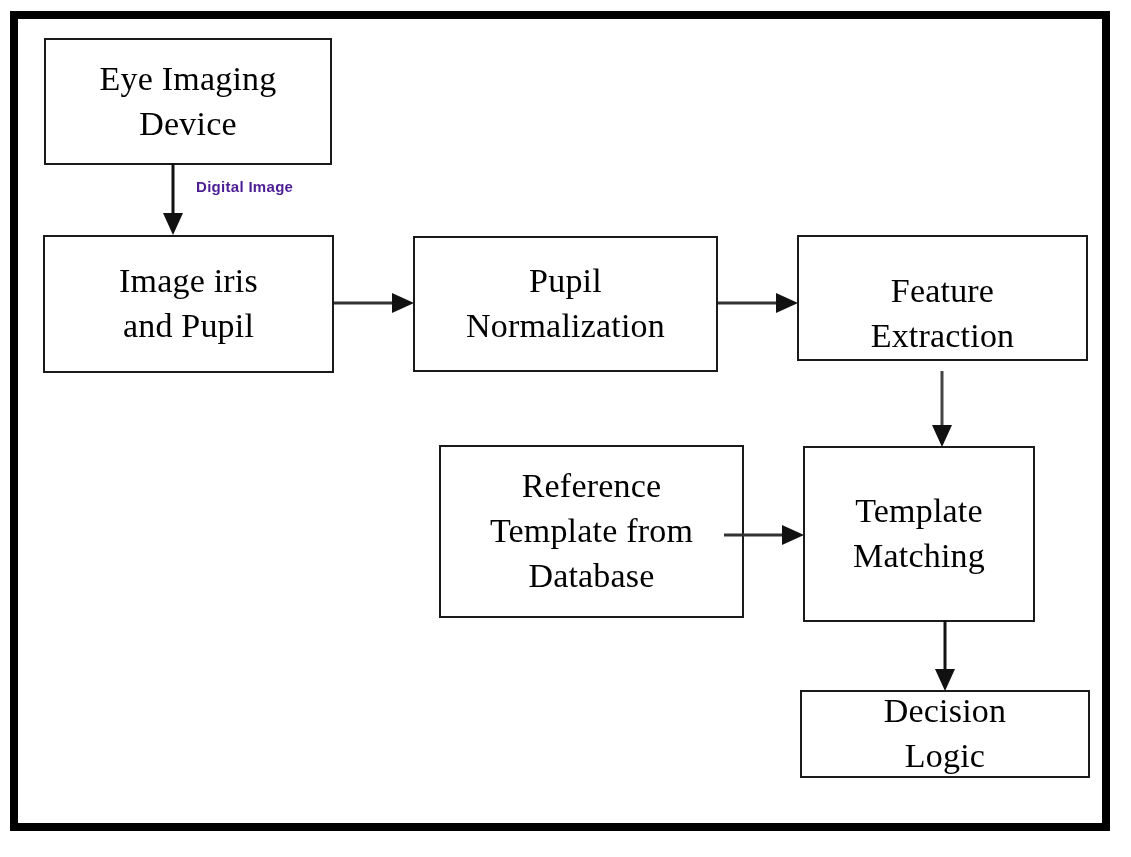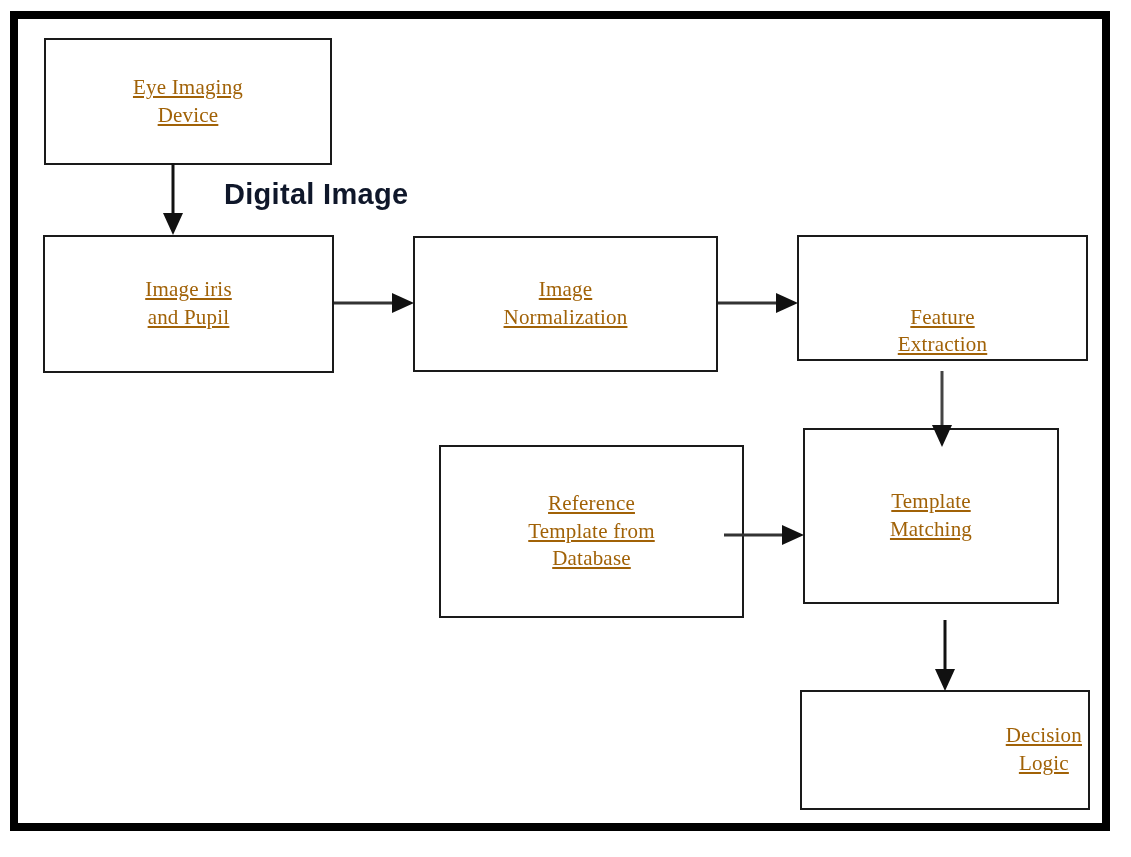--- a/index.html
+++ b/index.html
@@ -31,38 +31,36 @@
     box-sizing: border-box;
     border: 2px solid #1a1a1a;
     background: #ffffff;
     display: flex;
     align-items: center;
     justify-content: center;
     text-align: center;
   }
   .node-label {
     font-family: "Liberation Serif", "DejaVu Serif", serif;
-    font-size: 21px;
+    font-size: 34px;
     line-height: 1.32;
-    color: #a16207;
+    color: #000000;
     letter-spacing: 0.2px;
     white-space: pre-line;
     padding: 0 6px;
-    text-decoration: underline;
   }
   
   .edge-label {
     position: absolute;
     font-family: "Liberation Sans", "DejaVu Sans", sans-serif;
     font-weight: bold;
-    font-size: 29px;
-    color: #0f172a;
+    font-size: 15px;
+    color: #4c1d95;
     letter-spacing: 0.3px;
     white-space: nowrap;
-    margin-left: 28px;
   }
   
   .conn {
     position: absolute;
   }
   .conn svg { display: block; }
 </style>
 </head>
 <body>
 
@@ -73,41 +71,41 @@
     <span class="node-label">Eye Imaging
 Device</span>
   </div>
 
   <div class="node" style="left:43px; top:235px; width:291px; height:138px;">
     <span class="node-label">Image iris
 and Pupil</span>
   </div>
 
   <div class="node" style="left:413px; top:236px; width:305px; height:136px;">
-    <span class="node-label">Image
+    <span class="node-label">Pupil
 Normalization</span>
   </div>
 
   <div class="node" style="left:797px; top:235px; width:291px; height:126px;align-items:flex-end;">
     <span class="node-label">Feature
 Extraction</span>
   </div>
 
   <div class="node" style="left:419px; top:445px; width:305px; height:173px;margin-left:20px;">
     <span class="node-label">Reference
 Template from
 Database</span>
   </div>
 
-  <div class="node" style="left:803px; top:428px; width:256px; height:176px;">
+  <div class="node" style="left:803px; top:446px; width:232px; height:176px;">
     <span class="node-label">Template
 Matching</span>
   </div>
 
-  <div class="node" style="left:800px; top:690px; width:290px; height:120px;justify-content:flex-end;">
+  <div class="node" style="left:800px; top:690px; width:290px; height:88px;">
     <span class="node-label">Decision
 Logic</span>
   </div>
 
   <div class="conn" style="left:158px; top:163px; width:30px; height:74px;">
     <svg width="30" height="74" viewBox="0 0 30 74">
       <line x1="15" y1="0" x2="15" y2="54" stroke="#111111" stroke-width="3"></line>
       <polygon points="15,72 5,50 25,50" fill="#111111"></polygon>
     </svg>
   </div>

